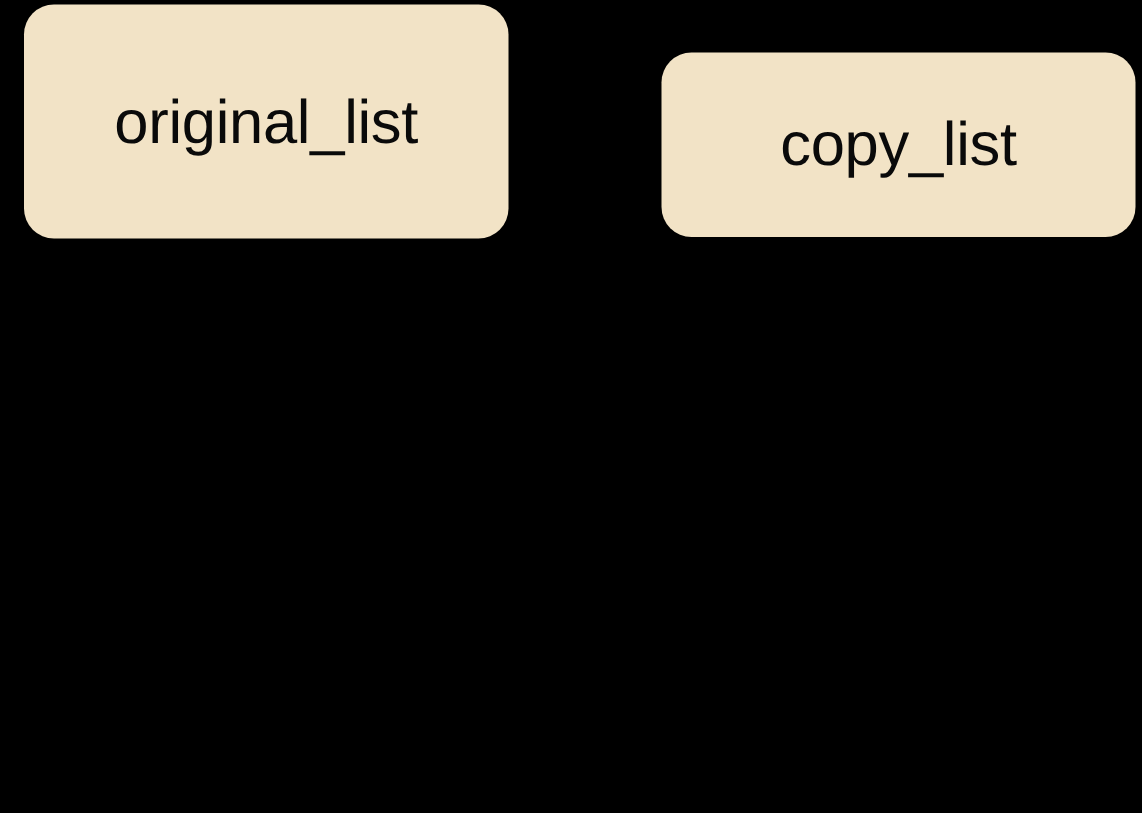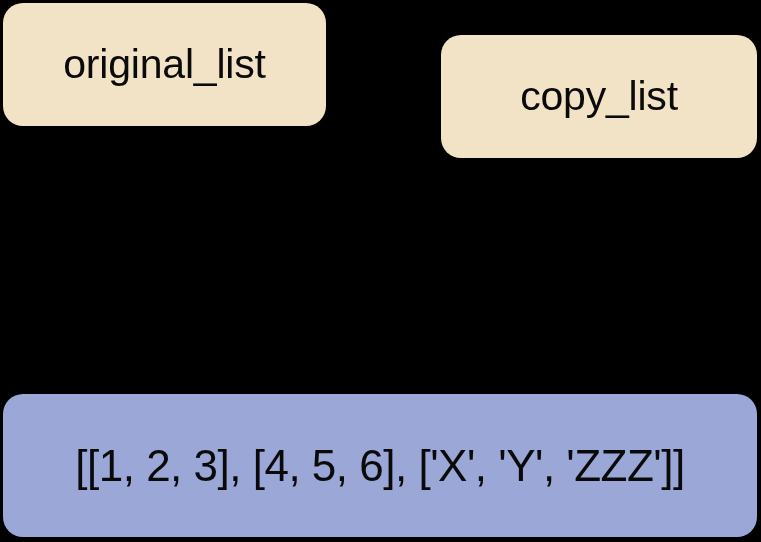--- a/index.html
+++ b/index.html
@@ -35,24 +35,24 @@
     font-size: 41px;
     letter-spacing: -0.2px;
   }
   .node-value {
     background: #9aa7d7;
     border-radius: 20px;
     font-size: 44px;
     letter-spacing: -0.5px;
   }
   #node-original-list {
-    left: 3px;
+    left: 16px;
     top: 3px;
     width: 323px;
-    height: 123px;
+    height: 156px;
   }
   #node-copy-list {
     left: 441px;
     top: 3px;
     width: 316px;
     height: 123px;
     margin-top: 32px;
   }
   #node-list-value {
     left: 3px;
@@ -88,17 +88,14 @@
   <div id="edge-arrow-stub"></div>
 
   <div class="node node-var" id="node-original-list">
     <span>original_list</span>
   </div>
 
   <div class="node node-var" id="node-copy-list">
     <span>copy_list</span>
   </div>
 
-  <div class="node node-value" id="node-list-value">
-    <span>[[1, 2, 3], [4, 5, 6], ['X', 'Y', 'ZZZ']]</span>
-  </div>
 
 </div>
 
 </body></html>

